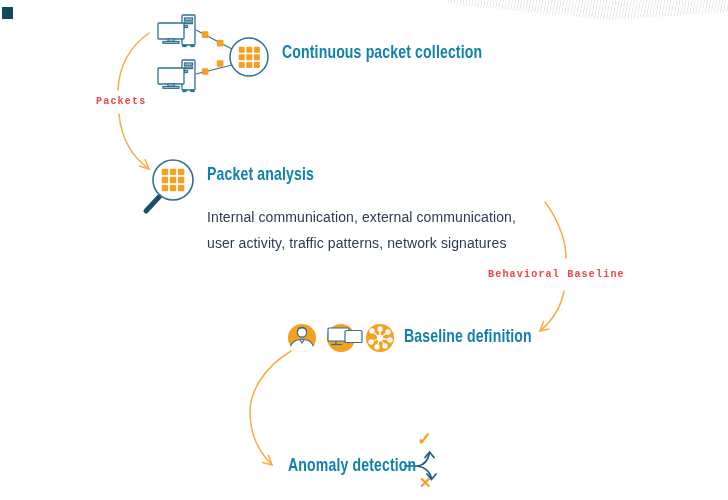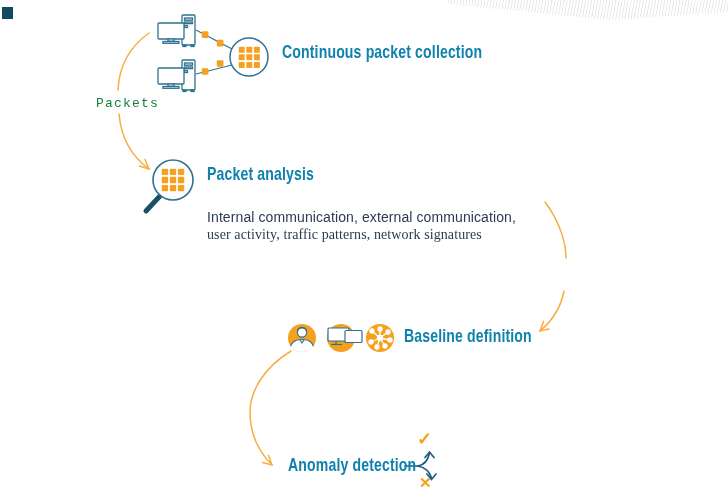--- a/index.html
+++ b/index.html
@@ -10,26 +10,26 @@
          background:repeating-linear-gradient(100deg,rgba(180,186,192,.30) 0 1px,rgba(255,255,255,0) 1px 3px);
          clip-path:polygon(0 0,100% 0,100% 55%,58% 92%,0 18%);}
   svg.gfx{position:absolute;left:0;top:0;}
   .h{position:absolute;color:#0f81ad;font-weight:700;font-size:19px;line-height:1.1;
      white-space:nowrap;transform:scaleX(0.74);transform-origin:left top;letter-spacing:0.2px;}
   .step1{left:282px;top:42px;}
   .step2{left:207px;top:164px;}
   .step3{left:404px;top:326px;}
   .step4{left:288px;top:455px;}
   .mono{position:absolute;font-family:"Liberation Mono","DejaVu Sans Mono",monospace;
-        font-weight:400;font-size:13px;color:#15803d;letter-spacing:1.2px;white-space:nowrap;}
+        font-weight:700;font-size:10px;color:#ef4444;letter-spacing:1.2px;white-space:nowrap;}
   .packets{left:96px;top:96px;}
   .bb{left:488px;top:269px;}
   .body{position:absolute;font-size:14px;color:#2c3a52;letter-spacing:0.1px;white-space:nowrap;margin-top:11px;}
   .b1{left:207px;top:198px;}
-  .b2{left:207px;top:216px;font-family:Liberation Serif, serif;}
+  .b2{left:207px;top:224px;}
   .check{position:absolute;left:417px;top:428px;color:#f5a01e;font-weight:700;font-size:18px;}
   .cross{position:absolute;left:419px;top:474px;color:#f5a01e;font-weight:700;font-size:15px;}
 </style>
 </head>
 <body>
 
 <div class="canvas">
 
   <div class="corner-square"></div>
   <div class="wedge"></div>
@@ -170,20 +170,21 @@
   </svg>
 
   <div class="h step1">Continuous packet collection</div>
 
   <div class="mono packets">Packets</div>
 
   <div class="h step2">Packet analysis</div>
   <div class="body b1">Internal communication, external communication,</div>
   <div class="body b2">user activity, traffic patterns, network signatures</div>
 
+  <div class="mono bb">Behavioral Baseline</div>
 
   <div class="h step3">Baseline definition</div>
 
   <div class="h step4">Anomaly detection</div>
 
   <span class="check">✓</span>
   <span class="cross">✕</span>
 </div>
 
 </body></html>

